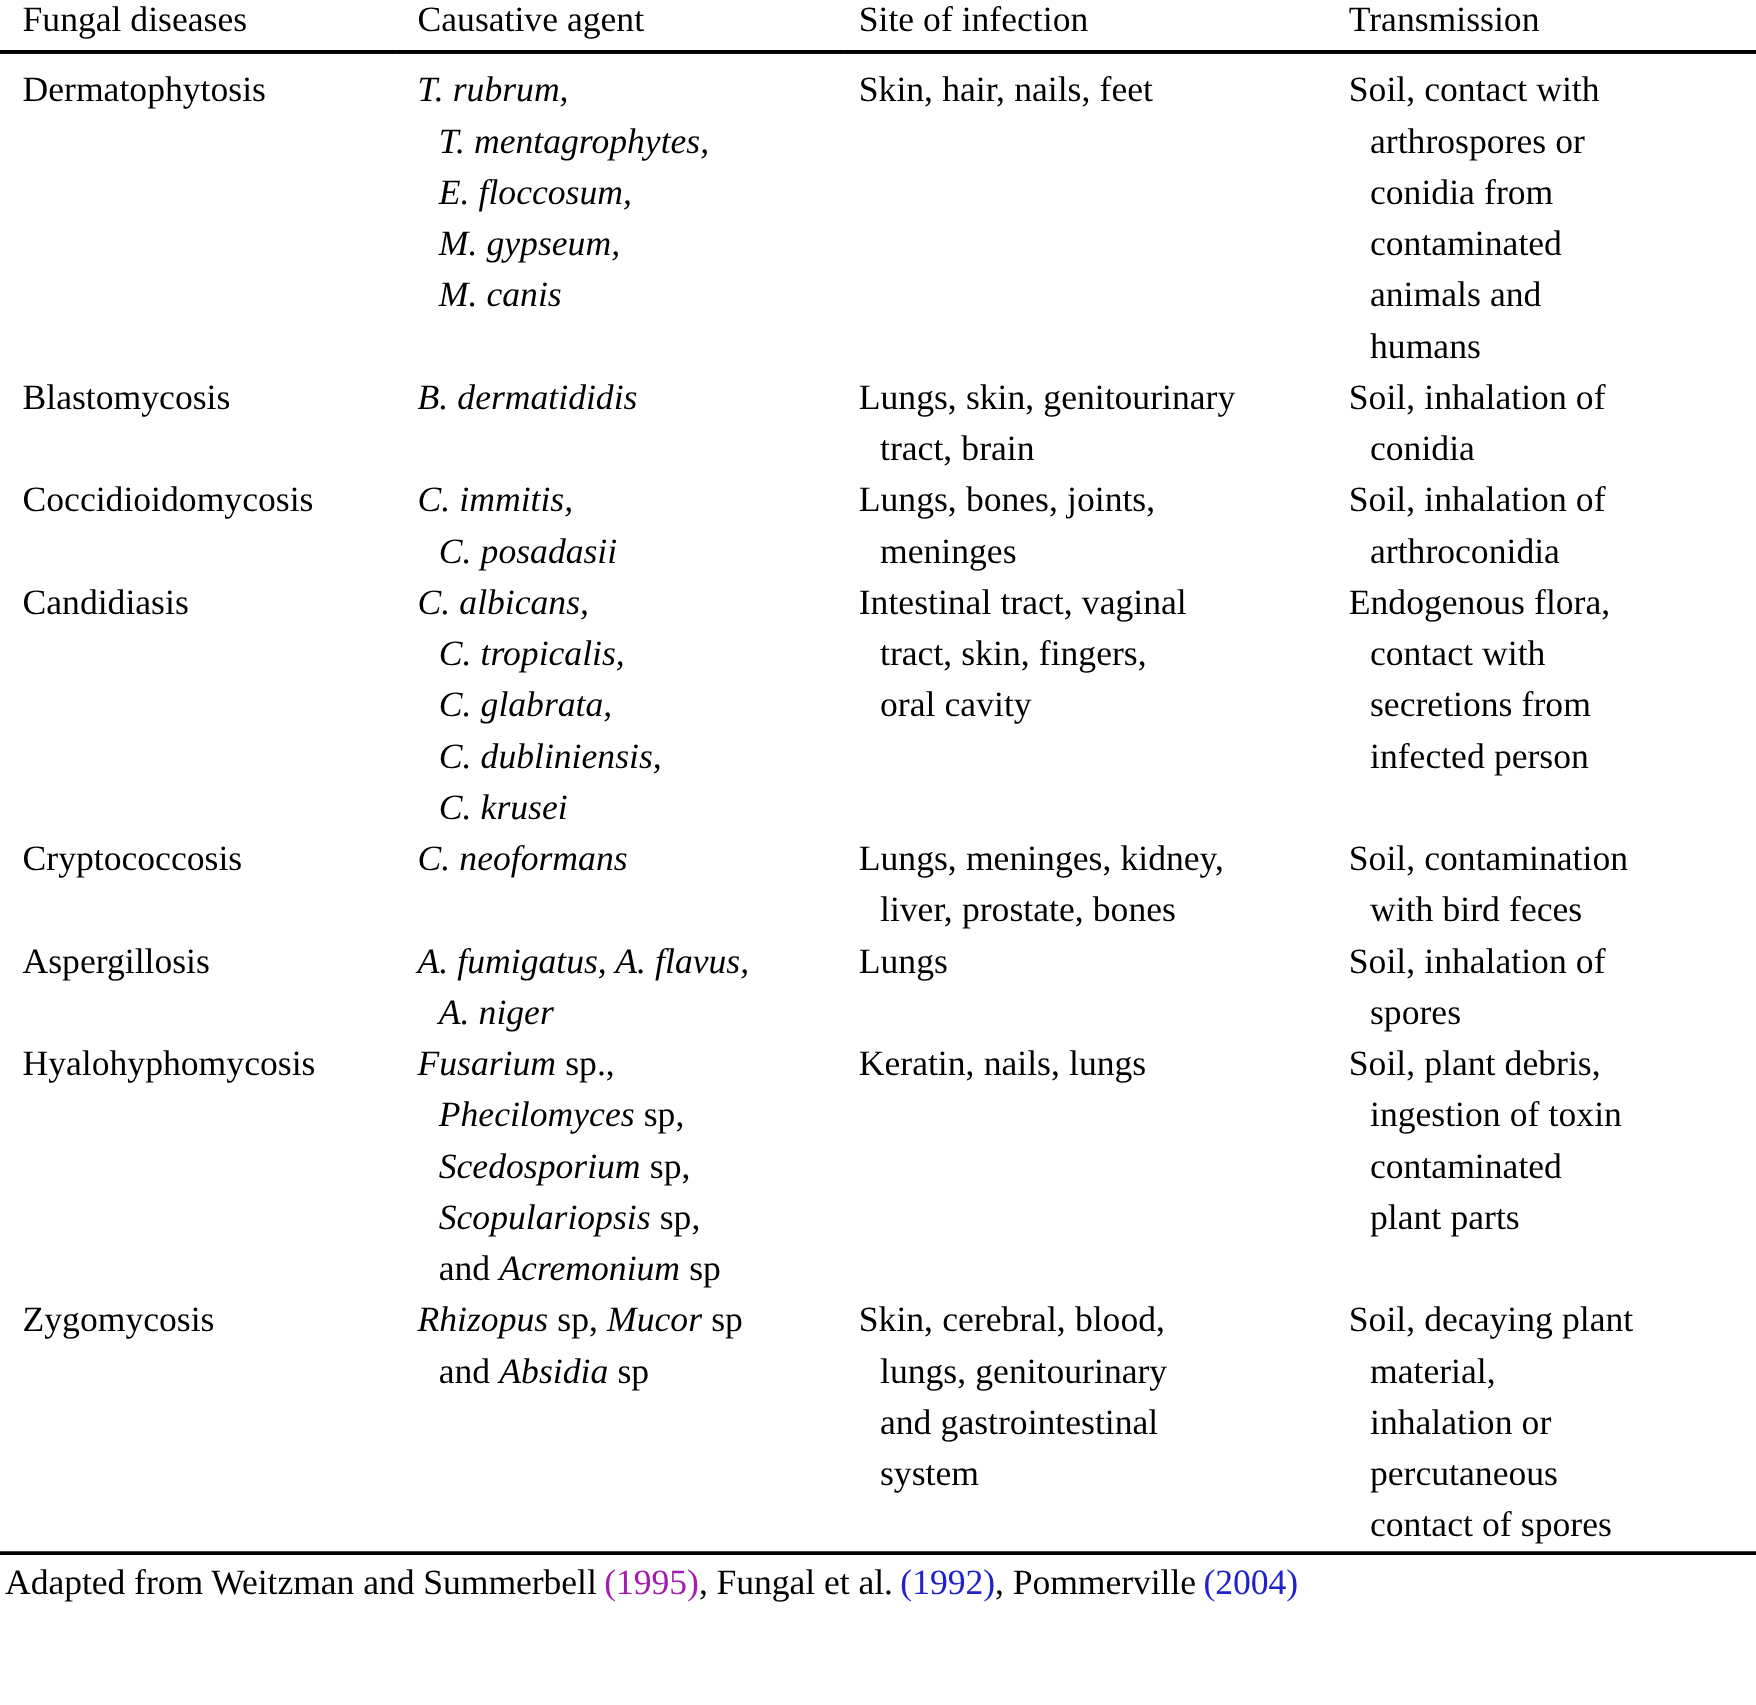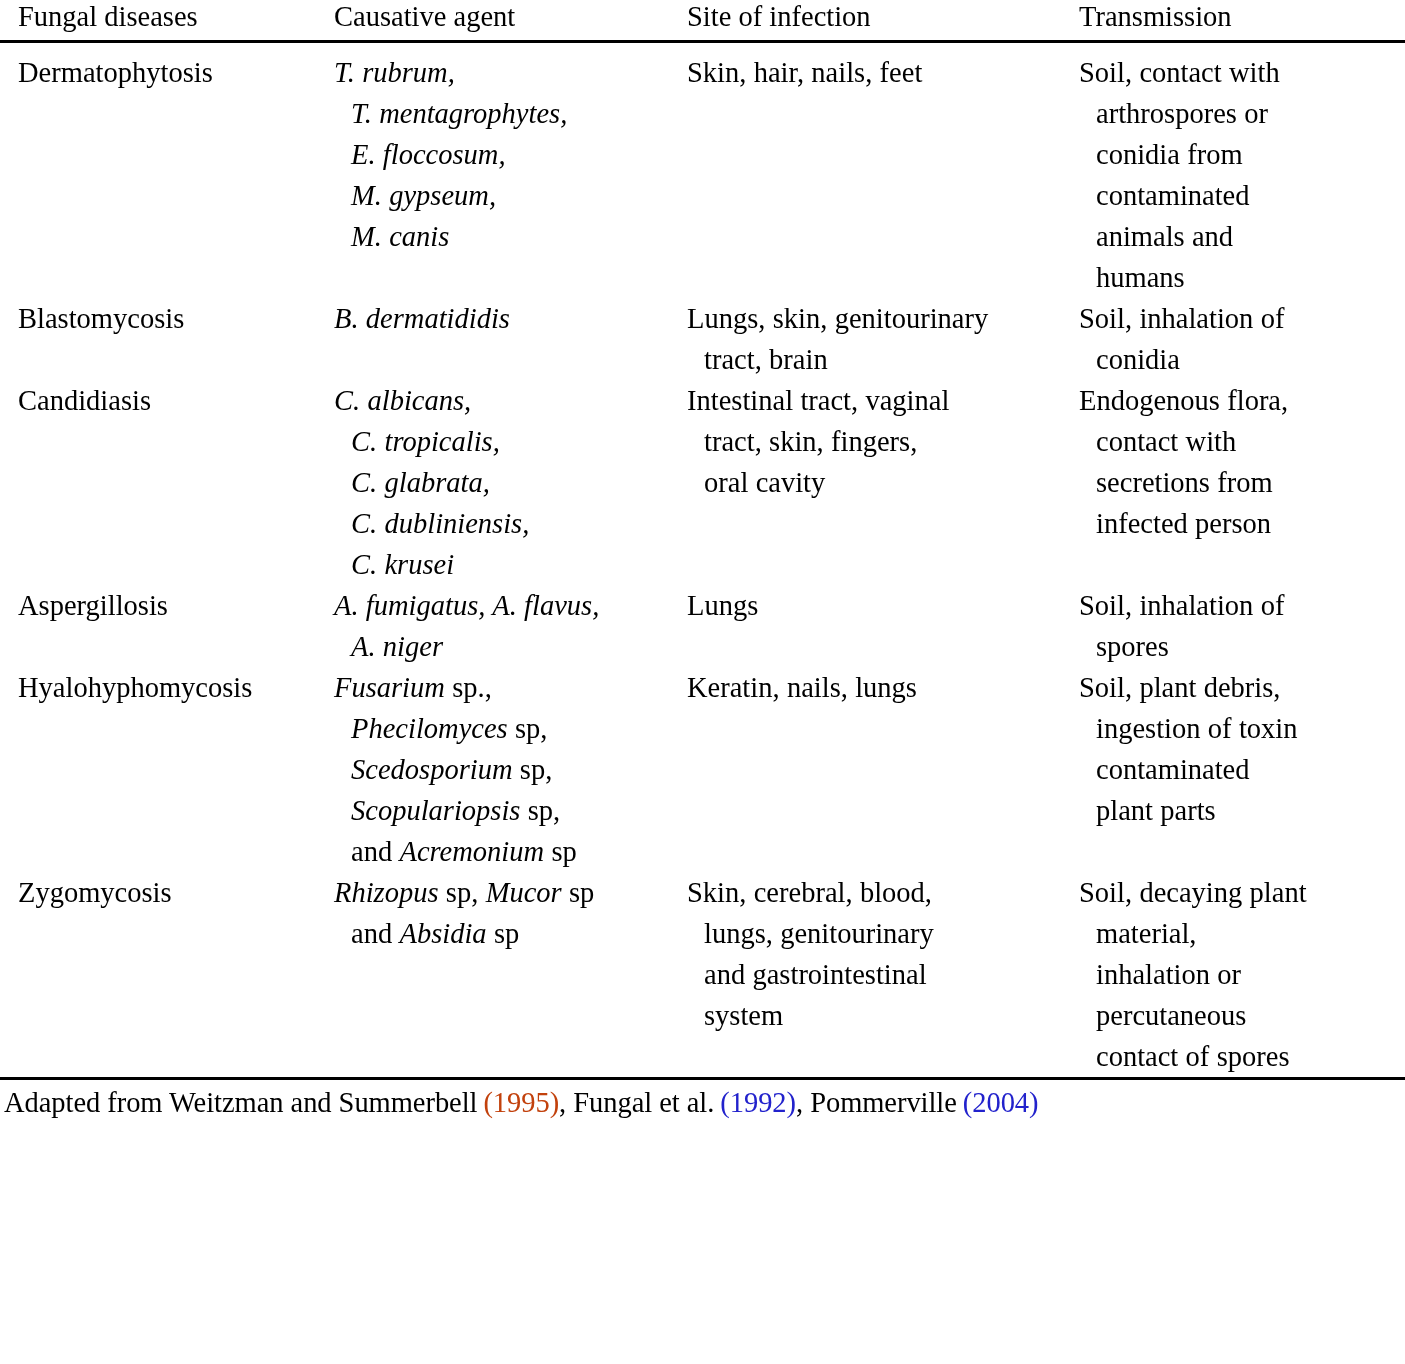--- a/index.html
+++ b/index.html
@@ -135,30 +135,58 @@
           </td>
           <td class="col3">
             <div class="cell">Lungs, skin, genitourinary<br>tract, brain</div>
           </td>
           <td class="col4">
             <div class="cell">Soil, inhalation of<br>conidia</div>
           </td>
         </tr>
         <tr>
           <td class="col1">
+            <div class="cell">Coccidioidomycosis</div>
+          </td>
+          <td class="col2">
+            <div class="cell"><span class="it">C. immitis,<br>C. posadasii</span></div>
+          </td>
+          <td class="col3">
+            <div class="cell">Lungs, bones, joints,<br>meninges</div>
+          </td>
+          <td class="col4">
+            <div class="cell">Soil, inhalation of<br>arthroconidia</div>
+          </td>
+        </tr>
+        <tr>
+          <td class="col1">
             <div class="cell">Candidiasis</div>
           </td>
           <td class="col2">
             <div class="cell"><span class="it">C. albicans,<br>C. tropicalis,<br>C. glabrata,<br>C. dubliniensis,<br>C. krusei</span></div>
           </td>
           <td class="col3">
             <div class="cell">Intestinal tract, vaginal<br>tract, skin, fingers,<br>oral cavity</div>
           </td>
           <td class="col4">
             <div class="cell">Endogenous flora,<br>contact with<br>secretions from<br>infected person</div>
+          </td>
+        </tr>
+        <tr>
+          <td class="col1">
+            <div class="cell">Cryptococcosis</div>
+          </td>
+          <td class="col2">
+            <div class="cell"><span class="it">C. neoformans</span></div>
+          </td>
+          <td class="col3">
+            <div class="cell">Lungs, meninges, kidney,<br>liver, prostate, bones</div>
+          </td>
+          <td class="col4">
+            <div class="cell">Soil, contamination<br>with bird feces</div>
           </td>
         </tr>
         <tr>
           <td class="col1">
             <div class="cell">Aspergillosis</div>
           </td>
           <td class="col2">
             <div class="cell"><span class="it">A. fumigatus, A. flavus,<br>A. niger</span></div>
           </td>
           <td class="col3">
@@ -195,16 +223,16 @@
           <td class="col4">
             <div class="cell">Soil, decaying plant<br>material,<br>inhalation or<br>percutaneous<br>contact of spores</div>
           </td>
         </tr>
       </tbody>
   </table>
 
   <div class="bottom-rule"></div>
 
   <div class="footnote">
-    <span>Adapted from Weitzman and Summerbell</span><span class="sp"></span><span class="ref" style="color: #c2410c; text-align: right;">(1995)</span><span>, Fungal et al.</span><span class="sp"></span><span class="ref" style="color: rgb(34, 34, 204);">(1992)</span><span>, Pommerville</span><span class="sp"></span><span class="ref" style="color: rgb(34, 34, 204);">(2004)</span>
+    <span>Adapted from Weitzman and Summerbell</span><span class="sp"></span><span class="ref" style="color: #a21caf; text-align: right;">(1995)</span><span>, Fungal et al.</span><span class="sp"></span><span class="ref" style="color: rgb(34, 34, 204);">(1992)</span><span>, Pommerville</span><span class="sp"></span><span class="ref" style="color: rgb(34, 34, 204);">(2004)</span>
   </div>
 
 </div>
 
 </body></html>

